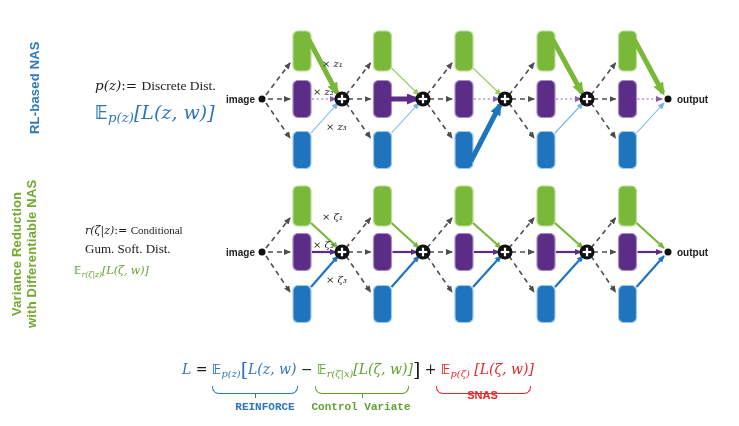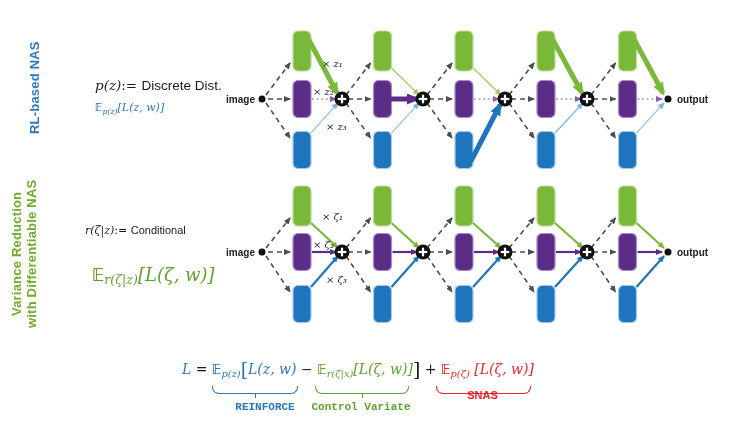--- a/index.html
+++ b/index.html
@@ -7,21 +7,21 @@
           font-family:"Liberation Sans",sans-serif;}
   
   .vlabel{position:absolute;writing-mode:vertical-rl;transform:rotate(180deg);
           font-weight:bold;font-size:13px;letter-spacing:.2px;text-align:center;
           font-family:"Liberation Sans",sans-serif;line-height:15px;}
   .vlabel div{white-space:nowrap;}
   
   .mathline{position:absolute;white-space:nowrap;color:#1a1a1a;}
   .tk{font-family:"DejaVu Serif",serif;font-style:italic;font-size:inherit;}
   .tk.up{font-style:normal;}
-  .tk.sans{font-family:Liberation Sans, sans-serif;font-style:normal;}
+  .tk.sans{font-family:Liberation Serif, serif;font-style:normal;}
   .tk.sub{font-size:70%;vertical-align:-3px;font-style:italic;}
   .tk.bb{font-family:"DejaVu Sans",sans-serif;font-style:normal;font-weight:600;}
   .tk.big{font-size:136%;font-style:normal;vertical-align:-2px;font-weight:400;}
   
   .brace{position:absolute;height:7px;border:1.6px solid var(--bc);border-top:none;
          border-radius:0 0 7px 7px;}
   .brace::after{content:'';position:absolute;left:50%;top:100%;height:5px;width:0;
          border-left:1.6px solid var(--bc);}
   .blabel{position:absolute;font-weight:bold;font-size:11px;text-align:center;
          font-family:"Liberation Sans",sans-serif;}
@@ -212,24 +212,25 @@
   <div class="vlabel" id="side-top" style="left: 27px; top: 33px; height: 110px; color: rgb(46, 121, 189);">
     <div>RL-based NAS</div>
   </div>
 
   <div class="vlabel" id="side-bottom" style="left: 9px; top: 170px; height: 168px; color: rgb(114, 170, 48);">
     <div>Variance Reduction</div>
     <div>with Differentiable NAS</div>
   </div>
 
   <div class="mathline" style="left:95px;top:77px;font-size:13.5px;"><span class="tk" style="color: rgb(26, 26, 26);">p(z)</span><span class="tk up" style="color: rgb(26, 26, 26);">:= </span><span class="tk sans" style="color: rgb(26, 26, 26);">Discrete Dist.</span></div>
-  <div class="mathline" style="left:95px;top:101px;font-size:11px;"><span class="tk bb" style="color: rgb(45, 118, 187);">𝔼</span><span class="tk sub" style="color: rgb(45, 118, 187);">p(z)</span><span class="tk" style="color: rgb(45, 118, 187);">[L(z, w)]</span></div>
+  <div class="mathline" style="left:95px;top:101px;font-size:19px;"><span class="tk bb" style="color: rgb(45, 118, 187);">𝔼</span><span class="tk sub" style="color: rgb(45, 118, 187);">p(z)</span><span class="tk" style="color: rgb(45, 118, 187);">[L(z, w)]</span></div>
 
   <div class="mathline" style="left:85px;top:224px;font-size:11px;"><span class="tk" style="color: rgb(26, 26, 26);">r(ζ|z)</span><span class="tk up" style="color: rgb(26, 26, 26);">:= </span><span class="tk sans" style="color: rgb(26, 26, 26);">Conditional</span></div>
-  <div class="mathline" style="left:92px;top:264px;font-size:18px;text-align:right;"><span class="tk bb" style="color: rgb(95, 161, 46);">𝔼</span><span class="tk sub" style="color: rgb(95, 161, 46);">r(ζ|z)</span><span class="tk" style="color: rgb(95, 161, 46);">[L(ζ, w)]</span></div>
+  <div class="mathline" style="left:85px;top:241px;font-size:13px;"><span class="tk sans" style="color: rgb(26, 26, 26);">Gum. Soft. Dist.</span></div>
+  <div class="mathline" style="left:74px;top:264px;font-size:11px;text-align:right;"><span class="tk bb" style="color: rgb(95, 161, 46);">𝔼</span><span class="tk sub" style="color: rgb(95, 161, 46);">r(ζ|z)</span><span class="tk" style="color: rgb(95, 161, 46);">[L(ζ, w)]</span></div>
 
   <div class="mathline" style="left:182px;top:358px;font-size:14px;"><span class="tk" style="color: rgb(45, 118, 187);">L</span><span class="tk up" style="color: rgb(26, 26, 26);"> = </span><span class="tk bb" style="color: rgb(45, 118, 187);">𝔼</span><span class="tk sub" style="color: rgb(45, 118, 187);">p(z)</span><span class="tk big" style="color: rgb(45, 118, 187);">[</span><span class="tk" style="color: rgb(45, 118, 187);">L(z, w)</span><span class="tk up" style="color: rgb(26, 26, 26);"> − </span><span class="tk bb" style="color: rgb(95, 161, 46);">𝔼</span><span class="tk sub" style="color: rgb(95, 161, 46);">r(ζ|x)</span><span class="tk" style="color: rgb(95, 161, 46);">[L(ζ, w)]</span><span class="tk big" style="color: rgb(26, 26, 26);">]</span><span class="tk up" style="color: rgb(26, 26, 26);"> + </span><span class="tk bb" style="color: rgb(238, 36, 41);">𝔼</span><span class="tk sub" style="color: rgb(238, 36, 41);">p(ζ)</span><span class="tk" style="color: rgb(238, 36, 41);"> [L(ζ, w)]</span></div>
 
   <div id="braces">
       <div class="brace" style="left: 212px; top: 386px; width: 84px; --bc: #2d76bb;"></div>
       <div class="blabel" style="left: 203px; top: 401px; width: 124px; color: rgb(45, 118, 187); font-family: Liberation Mono, monospace;">REINFORCE</div>
       <div class="brace" style="left: 315px; top: 386px; width: 92px; --bc: #5fa12e;"></div>
       <div class="blabel" style="left: 295px; top: 401px; width: 132px; color: rgb(95, 161, 46); font-family: Liberation Mono, monospace;">Control Variate</div>
       <div class="brace" style="left: 436px; top: 386px; width: 93px; --bc: #ee2429;"></div>
       <div class="blabel" style="left: 416px; top: 389px; width: 133px; color: rgb(238, 36, 41);">SNAS</div>

